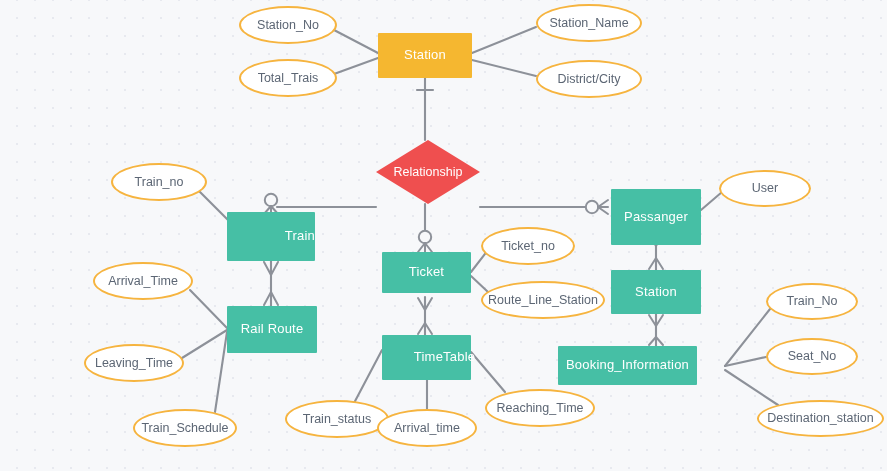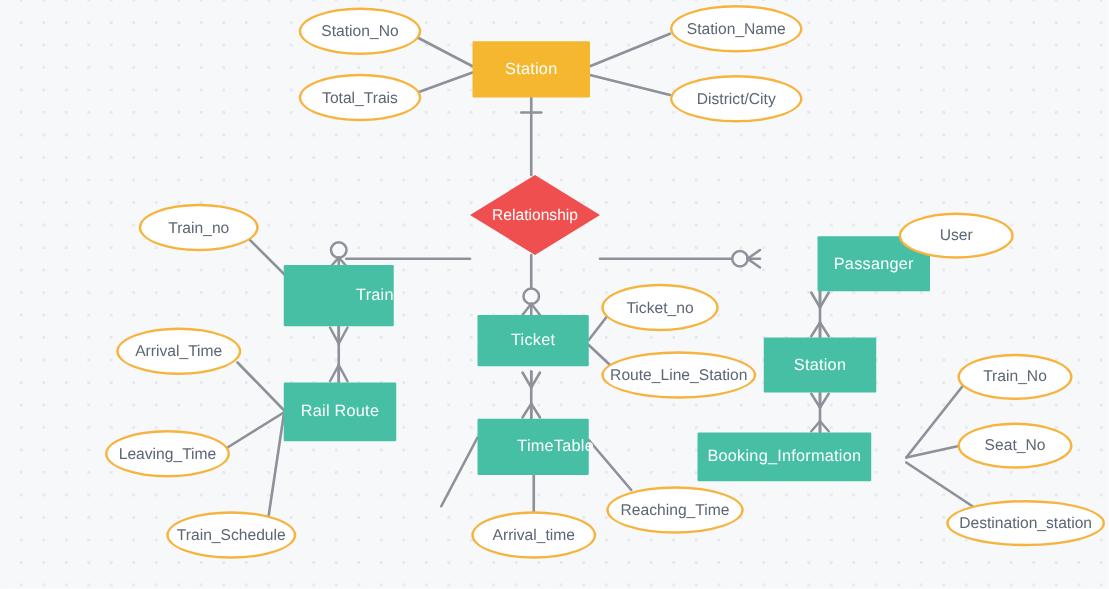--- a/index.html
+++ b/index.html
@@ -206,21 +206,21 @@
   </div>
   <div class="node entity" id="n-rail_route" style="left: 227px; top: 306px; width: 90px; height: 47px; background: rgb(70, 191, 165);">
     <span>Rail Route</span>
   </div>
   <div class="node entity" id="n-ticket" style="left: 382px; top: 252px; width: 89px; height: 41px; background: rgb(70, 191, 165);">
     <span>Ticket</span>
   </div>
   <div class="node entity" id="n-timetable" style="left: 382px; top: 335px; width: 89px; height: 45px; background: rgb(70, 191, 165); padding-left: 36px;">
     <span>TimeTable</span>
   </div>
-  <div class="node entity" id="n-passanger" style="left: 611px; top: 189px; width: 90px; height: 44px; background: rgb(70, 191, 165); margin-left: 43px;">
+  <div class="node entity" id="n-passanger" style="left: 611px; top: 189px; width: 90px; height: 56px; background: rgb(70, 191, 165);">
     <span>Passanger</span>
   </div>
   <div class="node entity" id="n-booking" style="left: 611px; top: 270px; width: 90px; height: 44px; background: rgb(70, 191, 165);">
     <span>Station</span>
   </div>
   <div class="node entity" id="n-booking_information" style="left: 558px; top: 346px; width: 139px; height: 39px; background: rgb(70, 191, 165);">
     <span>Booking_Information</span>
   </div>
 
   <div class="node relationship" id="r-relationship" style="left: 376px; top: 140px; width: 104px; height: 64px;">
@@ -251,20 +251,23 @@
   </div>
   <div class="node attribute" id="a-train_schedule" style="left: 133px; top: 409px; width: 104px; height: 38px;">
     <span>Train_Schedule</span>
   </div>
   <div class="node attribute" id="a-ticket_no" style="left: 481px; top: 227px; width: 94px; height: 38px;">
     <span>Ticket_no</span>
   </div>
   <div class="node attribute" id="a-route_line_station" style="left: 481px; top: 281px; width: 124px; height: 38px;">
     <span>Route_Line_Station</span>
   </div>
+  <div class="node attribute" id="a-train_status" style="left: 285px; top: 400px; width: 104px; height: 38px;">
+    <span>Train_status</span>
+  </div>
   <div class="node attribute" id="a-arrival_time_tt" style="left: 377px; top: 409px; width: 100px; height: 38px;">
     <span>Arrival_time</span>
   </div>
   <div class="node attribute" id="a-reaching_time" style="left: 485px; top: 389px; width: 110px; height: 38px;">
     <span>Reaching_Time</span>
   </div>
   <div class="node attribute" id="a-user" style="left: 719px; top: 170px; width: 92px; height: 37px;">
     <span>User</span>
   </div>
   <div class="node attribute" id="a-train_no_bi" style="left: 766px; top: 283px; width: 92px; height: 37px;">

